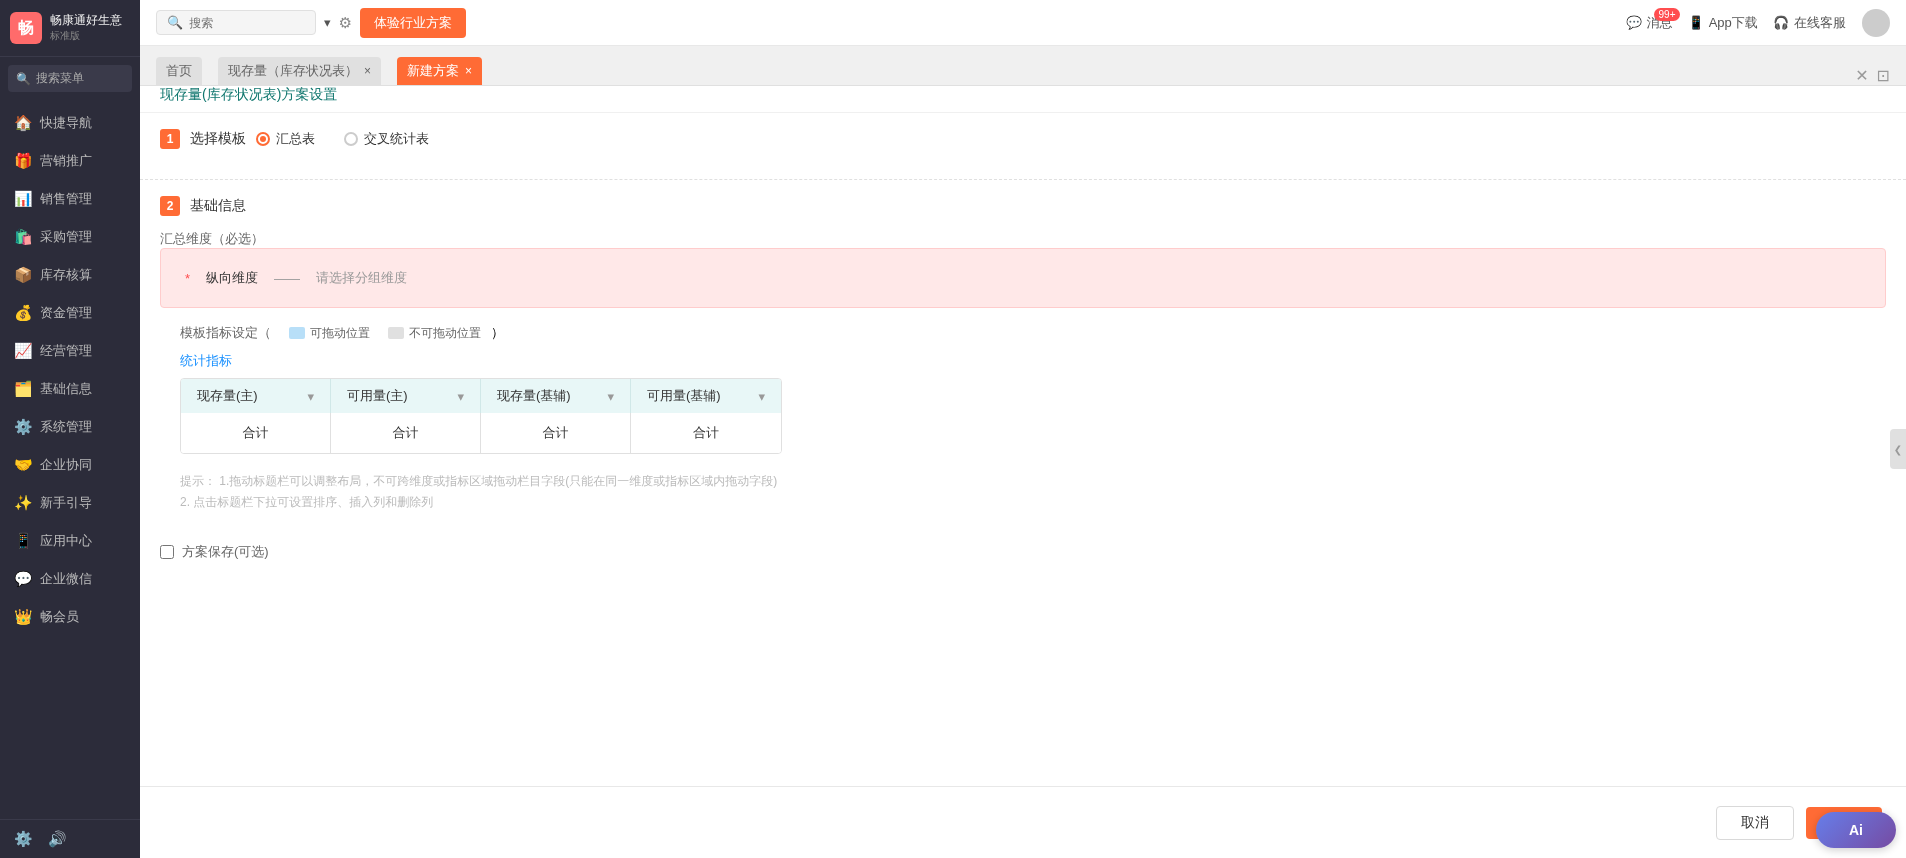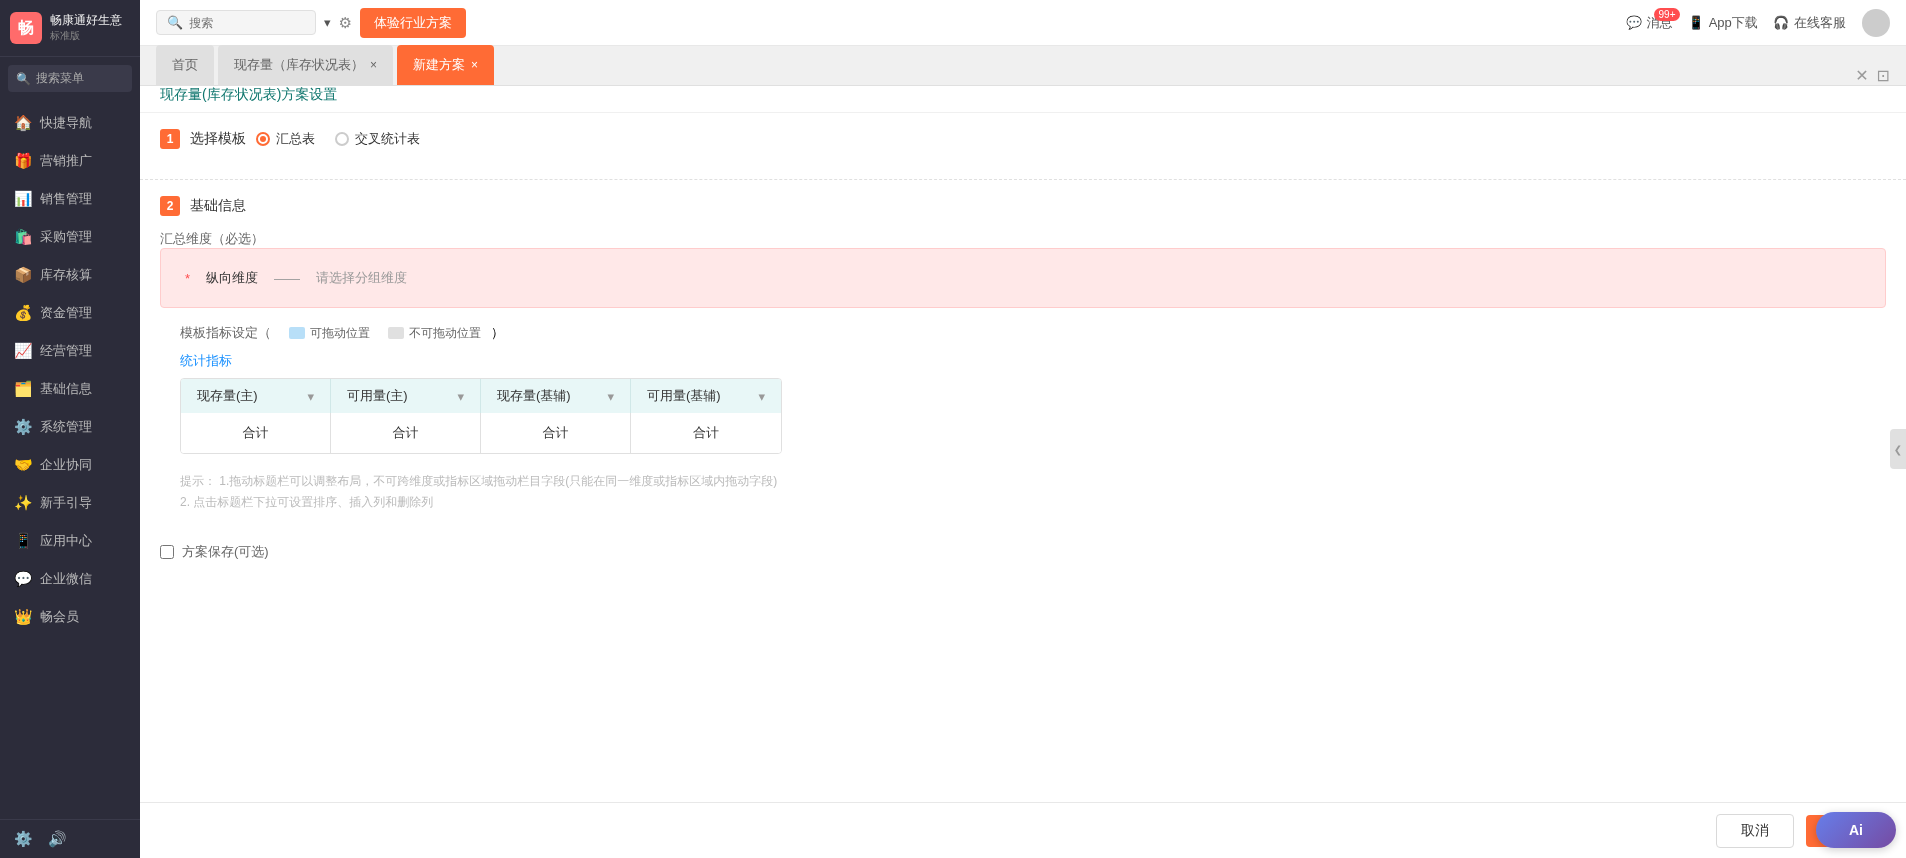--- a/index.html
+++ b/index.html
@@ -137,31 +137,31 @@
       height: 40px;
       background: #f0f0f0;
       display: flex;
       align-items: flex-end;
       padding: 0 16px;
       gap: 0;
       flex-shrink: 0;
       border-bottom: 1px solid #e0e0e0;
     }
     .tab {
-      height: 40px;
-      padding: 0 16px;
+      height: 28px;
+      padding: 0 10px;
       display: flex;
       align-items: center;
       gap: 6px;
       background: #e0e0e0;
       border-radius: 4px 4px 0 0;
       cursor: pointer;
       font-size: 13px;
       color: #666;
-      margin-right: 4px;
+      margin-right: 16px;
     }
     .tab.active {
       background: #ff6b35;
       color: white;
     }
     .tab-close { font-size: 12px; cursor: pointer; }
 
     
     .content {
       flex: 1;
@@ -197,21 +197,21 @@
       border-radius: 3px;
       display: flex;
       align-items: center;
       justify-content: center;
       font-size: 12px;
       font-weight: bold;
       flex-shrink: 0;
     }
     .step-title { font-size: 14px; color: #333; font-weight: 500; }
 
-    .radio-group { display: flex; align-items: center; gap: 20px; }
+    .radio-group { display: flex; align-items: center; gap: 29px; }
     .radio-item { display: flex; align-items: center; gap: 6px; cursor: pointer; font-size: 13px; color: #333; }
     .radio-circle {
       width: 14px; height: 14px;
       border-radius: 50%;
       border: 2px solid #ccc;
       display: flex; align-items: center; justify-content: center;
     }
     .radio-circle.checked { border-color: #ff6b35; }
     .radio-circle.checked::after {
       content: '';
@@ -287,21 +287,21 @@
     }
     .save-checkbox { width: 14px; height: 14px; border: 1px solid #ccc; cursor: pointer; }
     .save-label { font-size: 13px; color: #666; }
 
     
     .action-bar {
       position: fixed;
       bottom: 0;
       right: 0;
       left: 140px;
-      height: 56px;
+      height: 72px;
       background: #fff;
       border-top: 1px solid #e8e8e8;
       display: flex;
       align-items: center;
       justify-content: flex-end;
       padding: 0 24px;
       gap: 12px;
     }
     .btn-cancel {
       padding: 7px 24px;

